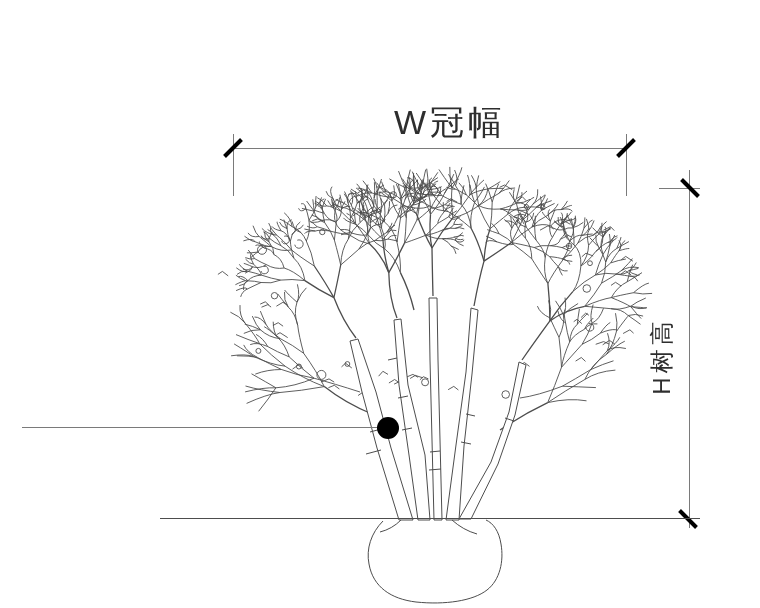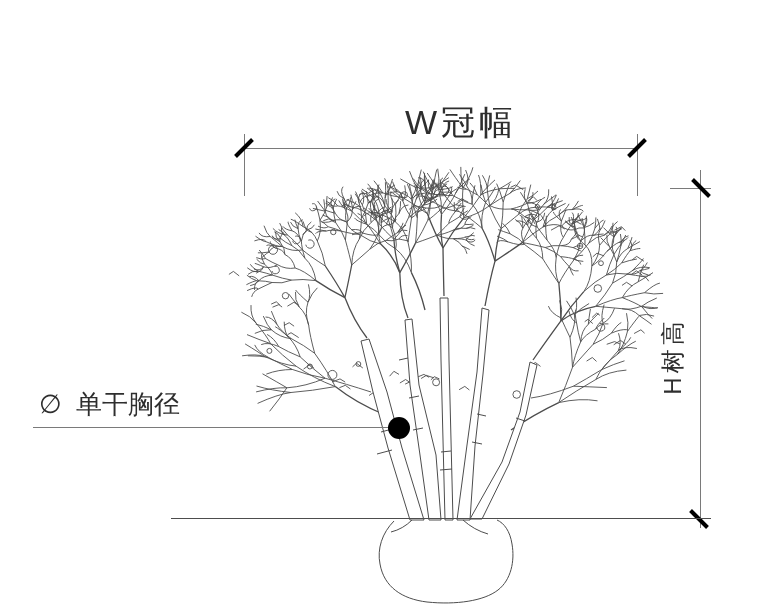--- a/index.html
+++ b/index.html
@@ -1,17 +1,17 @@
 <!DOCTYPE html>
 <html style="--background: #ffffff; --line: #7a7a7a; --tree-line: #4d4d4d; --tick: #000000; --text: #2e2e2e; --dot: #000000;"><head>
 <meta charset="utf-8">
 <style>
   html,body{margin:0;padding:0;}
   body{width:760px;height:608px;font-family:"Liberation Sans",sans-serif;}
-  .canvas{position:relative;width:700px;height:608px;background:var(--background,#fff);overflow:hidden;margin-left:11px;}
+  .canvas{position:relative;width:700px;height:608px;background:var(--background,#fff);overflow:hidden;}
   #tree-svg{position:absolute;left:0;top:0;width:760px;height:608px;}
   .hline{position:absolute;height:1px;background:var(--line,#777);}
   .vline{position:absolute;width:1px;background:var(--line,#777);}
   .ground{background:var(--tree-line,#4d4d4d);}
   .tick{position:absolute;width:24px;height:4px;background:var(--tick,#000);}
   .tick-slash{transform:translate(-50%,-50%) rotate(-45deg);}
   .tick-backslash{transform:translate(-50%,-50%) rotate(45deg);}
   .label{position:absolute;color:var(--text,#2e2e2e);white-space:pre;line-height:1.1;}
   .crown-label{left:394px;top:104px;font-size:34px;letter-spacing:4px;font-weight:400;}
   .height-label{left:582px;top:339px;width:160px;height:34px;line-height:34px;text-align:center;
@@ -819,17 +819,16 @@
   <div class="label crown-label">W冠幅</div>
 
   <div class="hline" style="left:659px;top:188px;width:56px"></div>
   <div class="vline" style="left:689px;top:170px;height:358px"></div>
   <div class="tick tick-backslash" style="left:690px;top:188px"></div>
   <div class="tick tick-backslash" style="left:688px;top:519px"></div>
   <div class="label height-label">H树高</div>
 
   <div class="hline ground" style="left:160px;top:518px;width:552px"></div>
 
-  <div class="label dbh-title">∅  单干胸径</div>
   <div class="hline" style="left:22px;top:427px;width:366px"></div>
   <div class="dot"></div>
 
 </div>
 
 </body></html>

